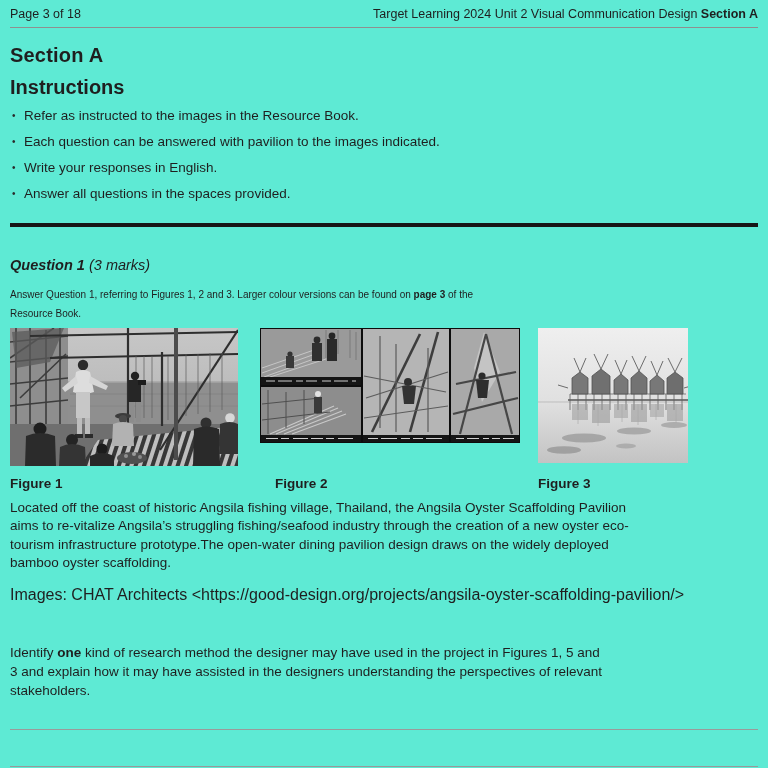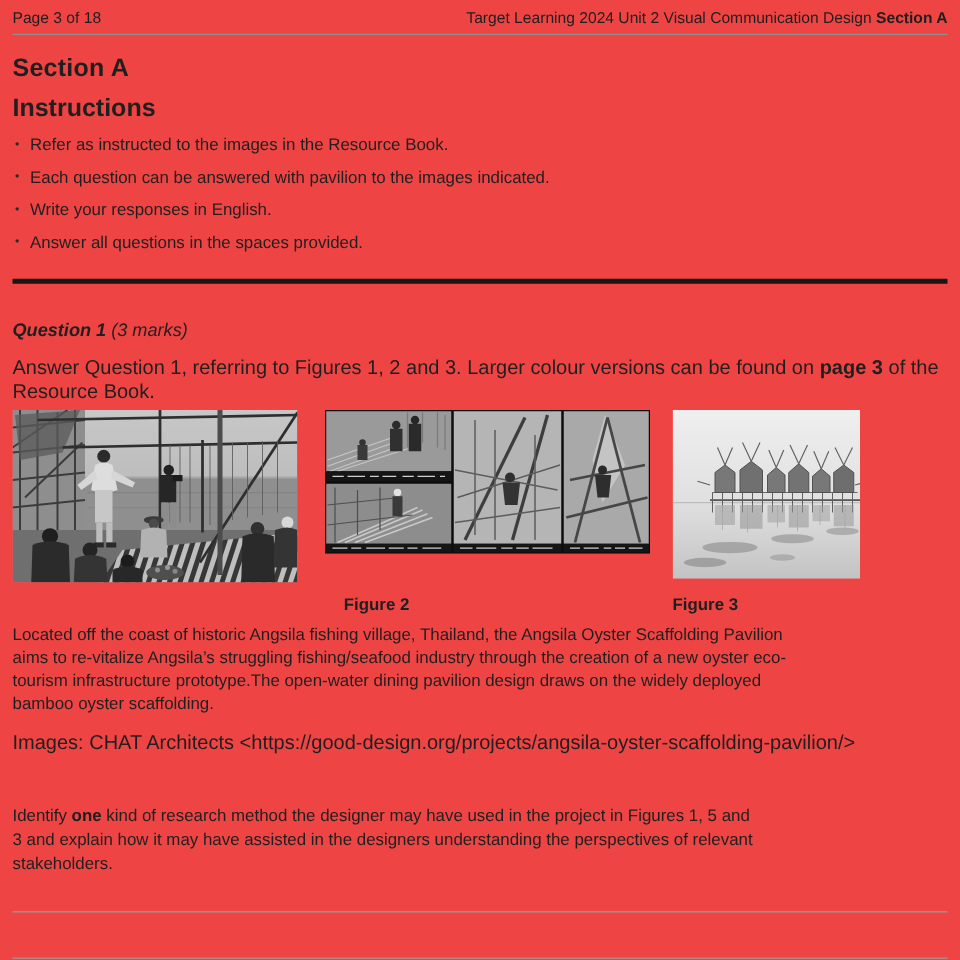--- a/index.html
+++ b/index.html
@@ -1,39 +1,39 @@
 <!DOCTYPE html>
 <html><head>
 <meta charset="utf-8">
 <style>
   * { margin: 0; padding: 0; box-sizing: border-box; }
   html, body { background: #ffffff; }
   .page {
-    width: 768px; height: 768px; background: #ef4444;
+    width: 768px; height: 768px; background: #5eead4;
     padding: 0 10px; overflow: hidden; position: relative;
     font-family: "Liberation Sans", "DejaVu Sans", sans-serif;
     color: #1f1f1f;
   }
   
   .hdr {
     display: flex; justify-content: space-between; align-items: flex-end;
     padding: 7px 0 5px 0; border-bottom: 1.5px solid #8f8f8f;
     font-size: 12.5px; line-height: 15px;
   }
   .hdr .course b { font-weight: bold; }
   
   .section-title { font-size: 20px; font-weight: bold; line-height: 22px; margin-top: 16px; letter-spacing: .2px; }
   .instructions-h { font-size: 20px; font-weight: bold; line-height: 17px; margin-top: 13px; }
   ul.instr { list-style: none; margin-top: 12px; }
   ul.instr li { display: flex; font-size: 13.5px; line-height: 16px; margin-bottom: 10px; }
   ul.instr .blt { width: 14px; flex: 0 0 14px; text-align: left; padding-left: 2px; font-size: 10px; line-height: 16px; color: #2a2a2a; }
   .thick-rule { height: 4px; background: #161616; margin-top: 21px; }
   .q-head { margin-top: 30px; font-size: 14.5px; line-height: 17px; font-style: italic; }
   .q-head .qb { font-weight: bold; }
-  .para { margin-top: 12px; font-size: 16px; line-height: 18.5px; }
+  .para { margin-top: 12px; font-size: 10px; line-height: 18.5px; }
   .para .line { white-space: nowrap; }
   .para b { font-weight: bold; }
   
   .figs { display: flex; margin-top: 5px; align-items: flex-start; }
   .fig { display: block; }
   .fig1wrap { width: 228px; margin-right: 22px; }
   .fig2wrap { width: 260px; margin-right: 18px; }
   .fig3wrap { width: 150px; }
   .imgbox { height: 138px; overflow: hidden; }
   .imgbox svg { display: block; }
@@ -179,20 +179,21 @@
           <path d="M184 101 Q196 96 209 101 L210 138 L183 138 Z" fill="#2a2a2a"></path>
           <circle cx="220" cy="90" r="4.8" fill="#d8d8d8"></circle>
           <path d="M210 96 Q220 92 228 96 L228 126 L209 126 Z" fill="#343434"></path>
 
           <ellipse cx="122" cy="130" rx="15" ry="6" fill="#4f4f4f"></ellipse>
           <circle cx="116" cy="128" r="2" fill="#8f8f8f"></circle>
             <circle cx="124" cy="126" r="2" fill="#9a9a9a"></circle>
             <circle cx="130" cy="129" r="2" fill="#888888"></circle>
         </svg>
       </div>
+      <div class="figcap">Figure 1</div>
     </div>
 
     <div class="fig fig2wrap">
       <div class="imgbox">
         <svg width="260" height="115" viewBox="0 0 260 115">
           <rect width="260" height="115" fill="#0d0d0d"></rect>
 
           <rect x="1" y="1" width="100" height="48" fill="#9a9a9a"></rect>
           <g stroke="#c6c6c6" stroke-width="1">
             <line x1="2" y1="40" x2="54" y2="22"></line>

